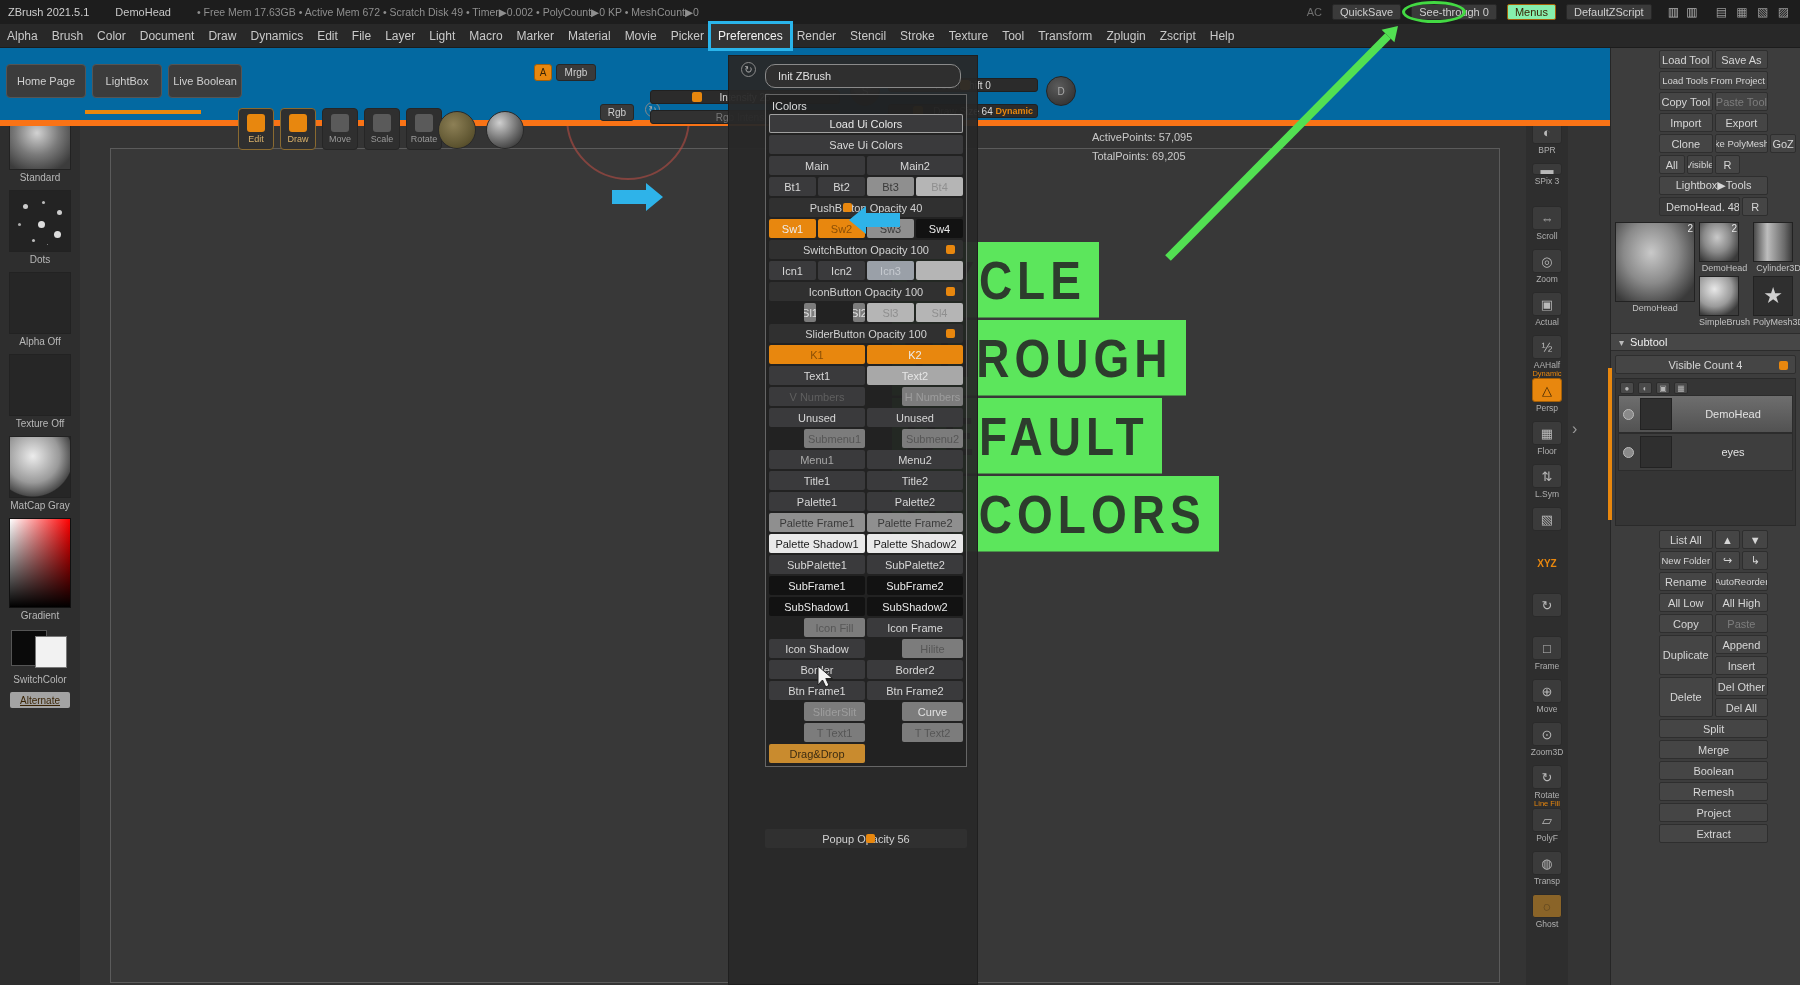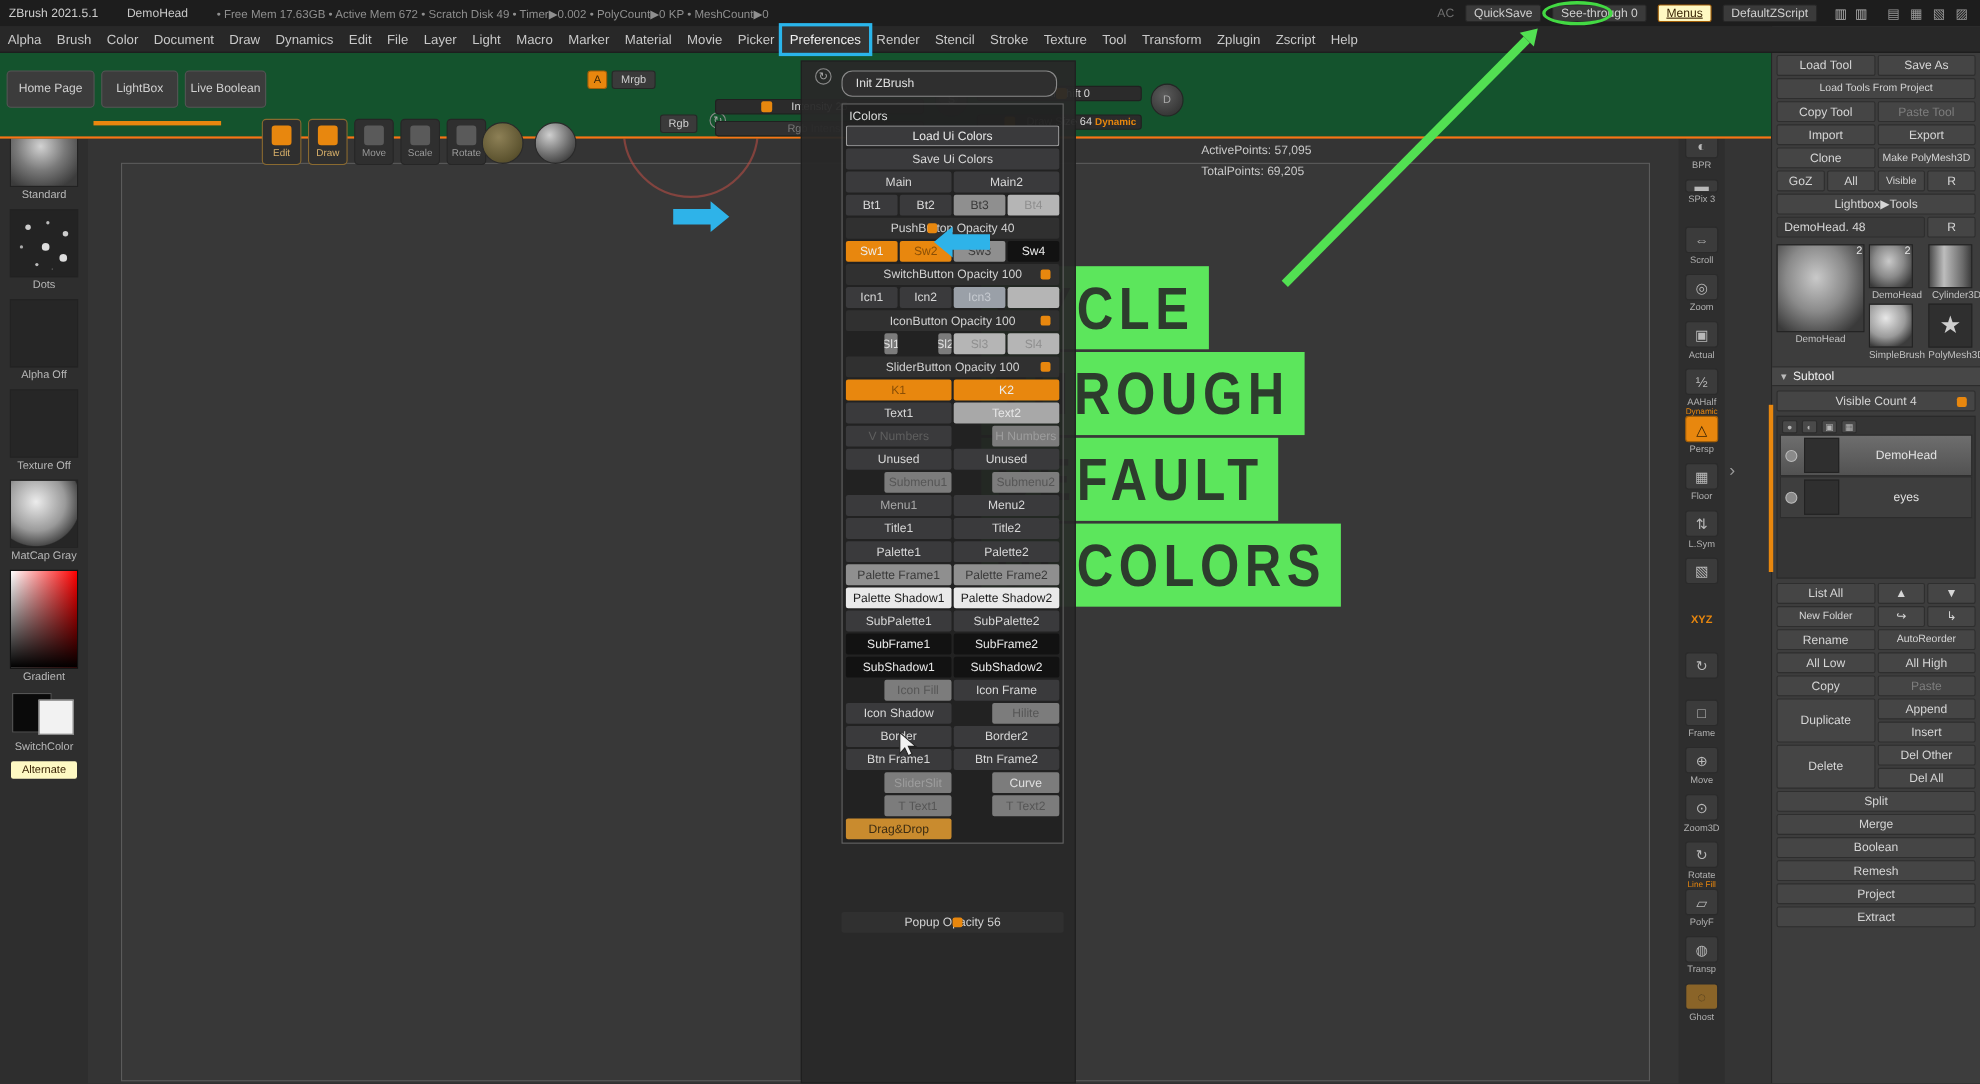--- a/index.html
+++ b/index.html
@@ -9,37 +9,37 @@
 
   
   .titlebar { position:absolute; left:0; top:0; width:1800px; height:24px; background:#1d1d1d;
     display:flex; align-items:center; gap:10px; padding:0 8px; font-size:11px; z-index:12; }
   .tb-app { color:#cfcfcf; }
   .tb-doc { color:#c8c8c8; margin-left:16px; }
   .tb-stats { color:#8f8f8f; margin-left:16px; font-size:10.5px; }
   .tb-spacer { flex:1; }
   .tb-dim { color:#6f6f6f; }
   .tb-btn { background:#3a3a3a; border:1px solid #272727; border-radius:2px; padding:1px 7px; color:#cfcfcf; }
-  .tb-btn.orange { background:#fef9c3; color:#3a2405; border-color:#a35f08;text-decoration:underline; }
+  .tb-btn.orange { background:#86efac; color:#3a2405; border-color:#a35f08; }
   .tb-icons { position:relative; width:44px; height:16px; display:flex; align-items:center; justify-content:center; color:#b5b5b5; font-size:12px; letter-spacing:2px; }
   .tb-icons::before { content:"▥ ▥"; }
   .tb-ic4 { color:#9a9a9a; font-size:12px; letter-spacing:3px; }
   .tb-ic4::before { content:"▤ ▦ ▧ ▨"; }
   .green-ellipse { position:absolute; left:1402px; top:1px; width:64px; height:22px;
     border:3px solid #43d943; border-radius:50%; z-index:45; pointer-events:none; }
 
   
   .menubar { position:absolute; left:0; top:24px; width:1800px; height:24px; background:#282828;
     border-bottom:1px solid #1c1c1c; display:flex; align-items:center; font-size:12px; z-index:12; }
   .mi { padding:0 7px; height:24px; display:flex; align-items:center; color:#c9c9c9; white-space:nowrap; }
   .mi.hl { box-shadow:0 0 0 3px #2ab5eb; background:#343434; color:#f0f0f0; z-index:2; }
 
   
-  .shelf { position:absolute; left:0; top:48px; width:1800px; height:78px; background:#14532d;
-    border-bottom:2px solid #f97316; z-index:8; }
+  .shelf { position:absolute; left:0; top:48px; width:1800px; height:78px; background:#0369a1;
+    border-bottom:6px solid #f97316; z-index:8; }
   .sbtn { position:absolute; background:#3c3c3c; border:1px solid #555; border-radius:4px;
     display:flex; align-items:center; justify-content:center; font-size:11px; color:#d0d0d0; }
   .mode-row { position:absolute; left:238px; top:60px; display:flex; gap:6px; }
   .mode { width:36px; height:42px; background:#2f2f2f; border:1px solid #262626; border-radius:4px;
     display:flex; flex-direction:column; align-items:center; justify-content:center; gap:2px; font-size:9px; color:#9a9a9a; }
   .mode .mg { width:18px; height:18px; border-radius:3px; background:#5a5a5a; }
   .mode.on { border-color:#8a6a30; }
   .mode.on .mg { background:#e8870e; }
   .mode.on { color:#d8b06a; }
   .circ { position:absolute; border-radius:50%; }
@@ -72,22 +72,22 @@
   .thumb.dots::after { content:""; position:absolute; width:7px; height:7px; border-radius:50%; background:#ddd;
     top:30px; left:28px; box-shadow:-16px -18px 0 -1px #ccc, 2px -22px 0 -2px #bbb, 18px -12px 0 -1px #ccc,
     -22px 0px 0 -2px #aaa, 16px 10px 0 0 #ddd, -8px 16px 0 -2px #bbb, 6px 20px 0 -3px #999; }
   .thumb.dark { background:#262626; }
   .thumb.sphere { background:radial-gradient(circle at 38% 32%, #ececec, #9a9a9a 48%, #4a4a4a 72%, #262626 74%); }
   .thumb.picker { height:90px; border:1px solid #111;
     background:linear-gradient(to bottom, rgba(0,0,0,0) 0%, #000 100%), linear-gradient(to right, #fff 0%, #f00 100%); }
   .thumb.switch { height:44px; background:transparent; border:none; }
   .thumb.switch::before { content:""; position:absolute; left:2px; top:2px; width:34px; height:34px; background:#0a0a0a; border:1px solid #555; }
   .thumb.switch::after { content:""; position:absolute; left:26px; top:8px; width:30px; height:30px; background:#f2f2f2; border:1px solid #777; }
-  .alt-btn { width:60px; height:16px; background:#fef9c3; color:#3a2405; font-size:10px;
-    display:flex; align-items:center; justify-content:center; border-radius:2px; }
+  .alt-btn { width:60px; height:16px; background:#a3a3a3; color:#3a2405; font-size:10px;
+    display:flex; align-items:center; justify-content:center; border-radius:2px;text-decoration:underline; }
 
   
   .canvas { position:absolute; left:80px; top:126px; width:1530px; height:859px; background:#343434; z-index:1; }
   .doc-frame { position:absolute; left:30px; top:22px; width:1390px; height:835px; border:1px solid #5b5b5b; background:#383838; }
   .red-circle { position:absolute; left:486px; top:-70px; width:124px; height:124px; border:2px solid rgba(205,80,70,0.5); border-radius:50%; z-index:6; }
 
   .stamp { position:absolute; display:flex; flex-direction:column; align-items:flex-start; gap:17px; z-index:3; }
   .stamp-line { display:inline-block; font-weight:bold; transform:scaleY(1.18); transform-origin:top left;
     padding:5px 13px; letter-spacing:6px; white-space:nowrap; }
   .stamp.blue { left:78px; top:172px; }
@@ -105,21 +105,21 @@
   .prefs-restore { position:absolute; left:12px; top:6px; width:15px; height:15px; border:1px solid #8a8a8a;
     border-radius:50%; color:#aaa; font-size:10px; display:flex; align-items:center; justify-content:center; }
   .prefs-restore::before { content:"↻"; }
   .prefs-init { margin-top:4px; width:196px; height:24px; border:1px solid #8a8a8a; border-radius:10px;
     background:#2f2f2f; display:flex; align-items:center; padding-left:12px; color:#e0e0e0; }
   .prefs-items { margin-top:16px; }
   .prefs-item { height:21px; display:flex; align-items:center; color:#dadada; }
   .icolors { margin-top:6px; width:202px; border:1px solid #666; background:rgba(24,24,24,0.4); padding:3px; }
   .icolors-title { height:16px; display:flex; align-items:center; padding-left:3px; color:#dcdcdc; }
   .icolors-grid { display:grid; grid-template-columns:repeat(4,1fr); grid-auto-rows:19px; gap:2px; }
-  .cellgrid { display:grid; grid-template-columns:repeat(4,1fr); grid-auto-rows:19px; gap:2px; }
+  .cellgrid { display:grid; grid-template-columns:repeat(5,1fr); grid-auto-rows:19px; gap:2px;margin-left:44px; }
   .cell { display:flex; align-items:center; justify-content:center; font-size:11px; border-radius:2px;
     overflow:hidden; white-space:nowrap; background:#3a3a3c; color:#d8d8d8; position:relative; }
   .w25 { grid-column:span 1; } .w50 { grid-column:span 2; } .w75 { grid-column:span 3; } .w100 { grid-column:span 4; }
   .tall { grid-row:span 2; }
   .c-dark { background:#3a3a3c; color:#d8d8d8; }
   .c-mid { background:#8f8f8f; color:#3a3a3a; }
   .c-light { background:#b5b5b5; color:#8f8f8f; }
   .c-lightw { background:#a8a8a8; color:#e6e6e6; }
   .c-gray { background:#7c7c7c; color:#e0e0e0;margin-left:35px; }
   .c-black { background:#121212; color:#eaeaea; }

